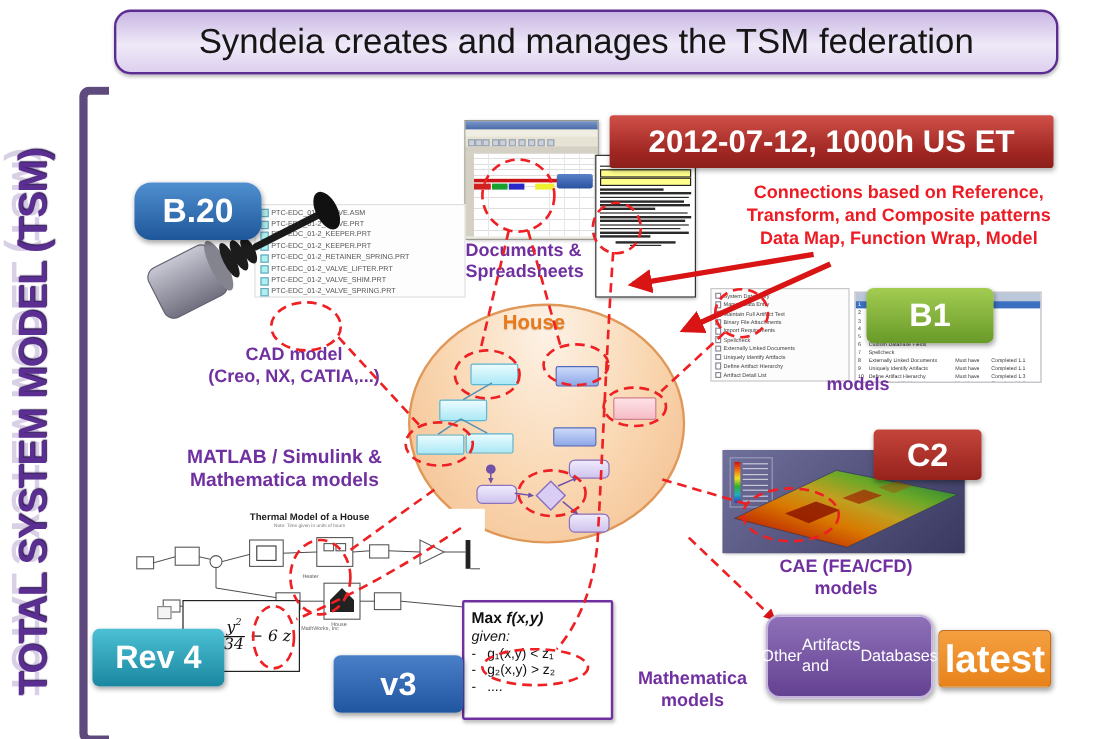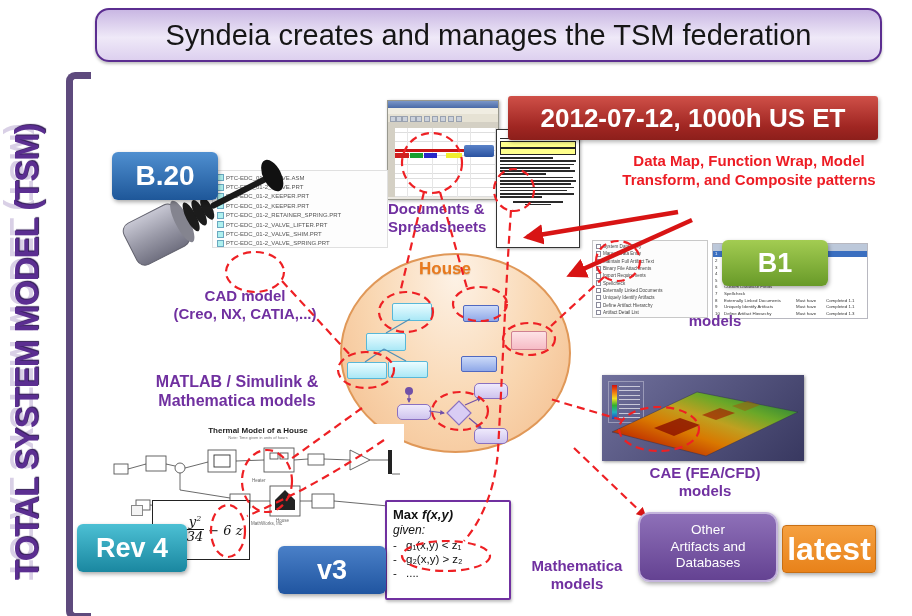--- a/index.html
+++ b/index.html
@@ -25,21 +25,21 @@
     text-align:center;white-space:nowrap;z-index:1;}
   .bracket{left:66px;top:72px;width:18px;height:534px;z-index:2;
     border-left:7px solid #5e4a7d;border-top:7px solid #5e4a7d;border-bottom:7px solid #5e4a7d;
     border-radius:9px 0 0 9px;}
 
   
   .badge{position:absolute;display:flex;align-items:center;justify-content:center;
     color:#fff;font-weight:bold;border-radius:6px;z-index:6;
     box-shadow:1px 2px 4px rgba(0,0,0,.35);}
   .badge-b20{left:112px;top:152px;width:106px;height:48px;font-size:28px;
-    background:linear-gradient(#4f8fd0,#1e5799);}
+    background:linear-gradient(#4f8fd0,#1e5799);border-radius:14px;}
   .badge-b1{left:722px;top:240px;width:106px;height:46px;font-size:27px;
     background:linear-gradient(#a3cc52,#689a28);}
   .badge-c2{left:728px;top:358px;width:90px;height:42px;font-size:27px;border-radius:4px;
     background:linear-gradient(#c4453a,#96211c);}
   .badge-rev7{left:77px;top:524px;width:110px;height:48px;font-size:27px;
     background:linear-gradient(#4cc0d4,#1a87a0);}
   .badge-v3{left:278px;top:546px;width:108px;height:48px;font-size:27px;
     background:linear-gradient(#4a80c8,#2055a0);}
   .badge-v35{left:405px;top:320px;width:110px;height:50px;font-size:30px;border-radius:3px;
     background:linear-gradient(#f5a04a,#d86c10);}
@@ -143,21 +143,21 @@
     color:#111;box-shadow:1px 2px 3px rgba(0,0,0,.25);}
   .opt-obj{font-size:13px;font-weight:bold;}
   .opt-obj i{font-style:italic;}
   .opt-given{font-size:12px;font-style:italic;margin-top:1px;}
   .opt-row{display:flex;font-size:11.5px;margin-top:2px;}
   .opt-row .dash{width:13px;flex:none;}
 
   
   .other-box{left:638px;top:512px;width:136px;height:66px;z-index:5;border-radius:12px;
     background:linear-gradient(#8e70b8,#644292);border:2px solid #c4b4dc;
-    display:flex;flex-direction:column;align-items:center;justify-content:center;
+    display:flex;align-items:center;justify-content:center;
     color:#fff;font-size:13.5px;line-height:1.25;box-shadow:1px 2px 4px rgba(0,0,0,.35);}
 
   svg.overlay{position:absolute;left:0;top:0;z-index:4;pointer-events:none;}
   svg.thumb{position:absolute;pointer-events:none;}
 </style>
 </head>
 <body>
 
 <div id="stage">
 
@@ -594,25 +594,27 @@
     </g>
 
     <g stroke="#d81414" stroke-width="4.5" fill="none" marker-end="url(#arrRed)">
       <path d="M678,212 L527,237"></path>
       <path d="M692,220 L570,275"></path>
     </g>
   </svg>
 
   <div class="badge badge-b20">B.20</div>
   <div class="badge badge-b1">B1</div>
+  <div class="badge badge-c2">C2</div>
   <div class="badge badge-rev7">Rev 4</div>
   <div class="badge badge-v3">v3</div>
   <div class="badge badge-latest">latest</div>
 
   <div class="abs red-banner">
     <span>2012-07-12, 1000h US ET</span>
   </div>
   <div class="abs conn-note">
+    <div>Connections based on Reference,</div>
+    <div>Transform, and Composite patterns</div>
     <div>Data Map, Function Wrap, Model</div>
-    <div>Transform, and Composite patterns</div>
   </div>
 
 </div>
 
 </body></html>

